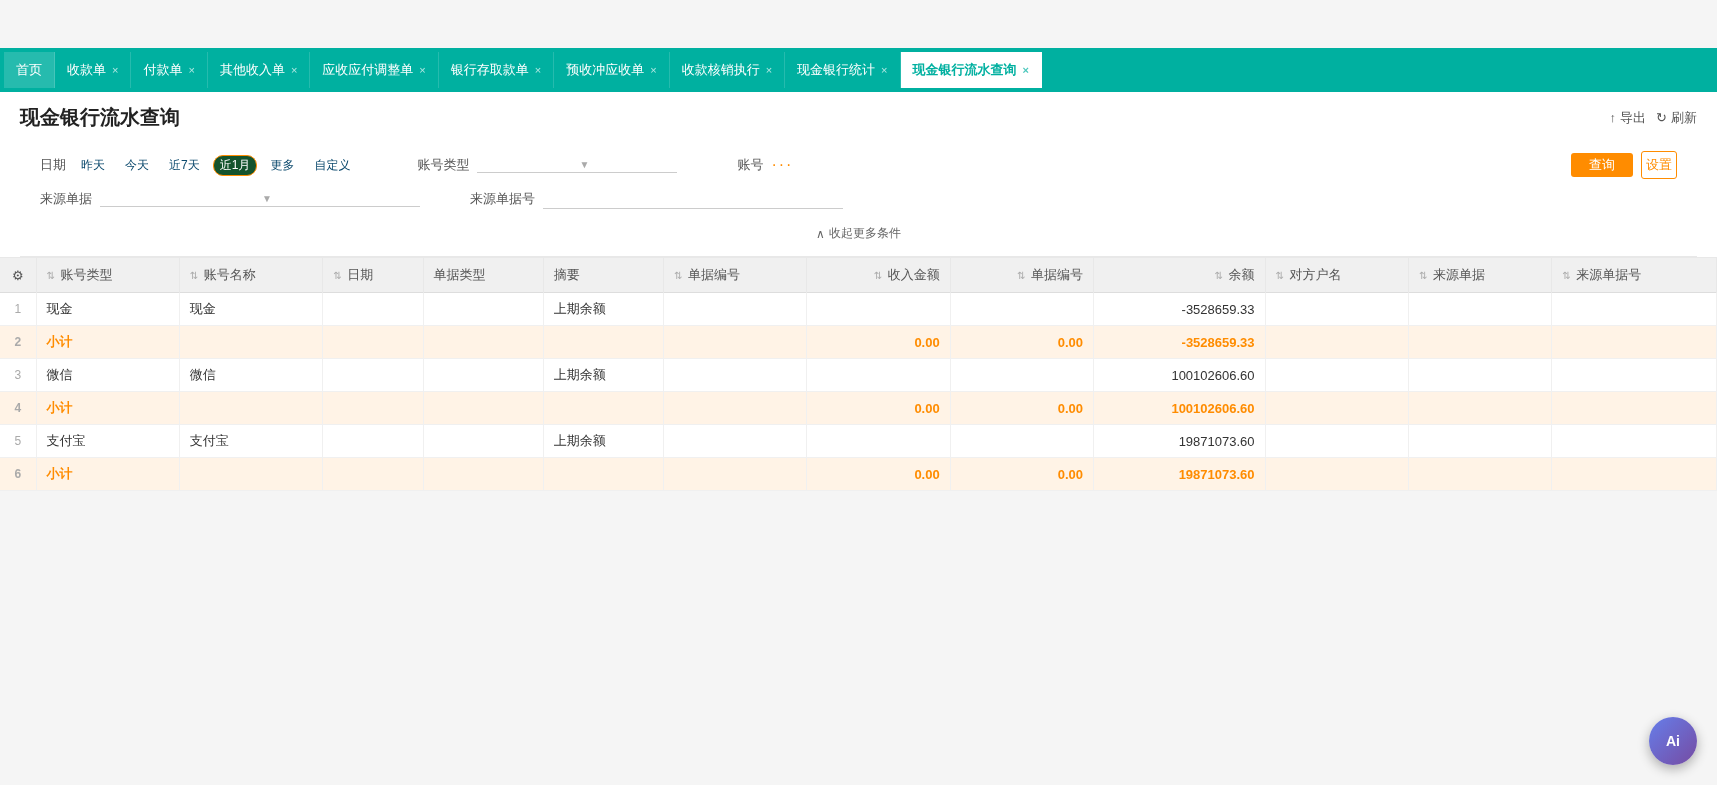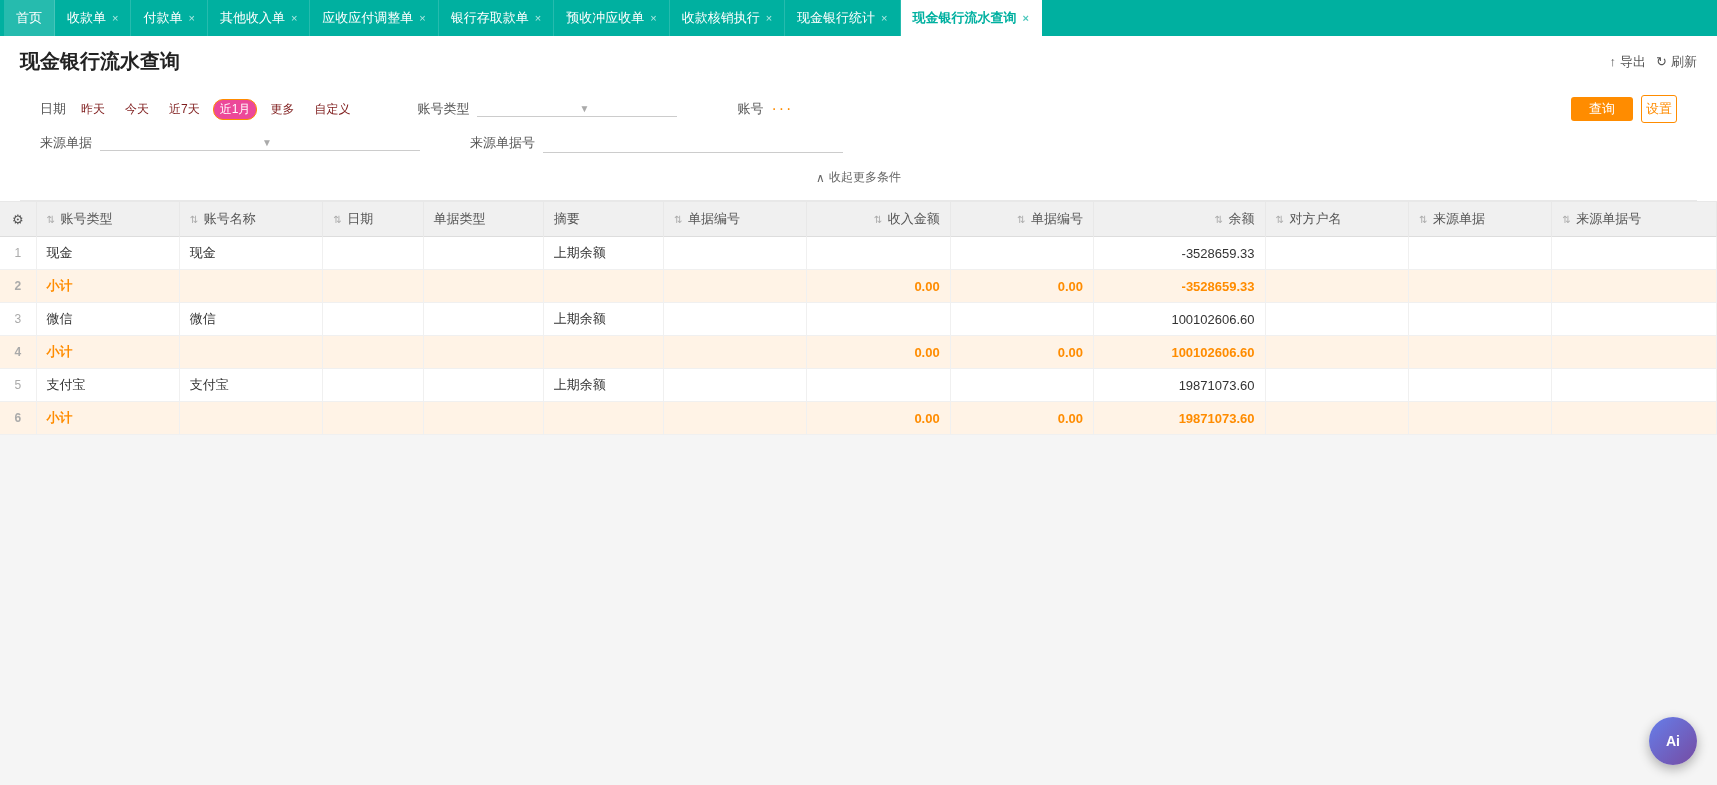--- a/index.html
+++ b/index.html
@@ -3,23 +3,24 @@
   <meta charset="utf-8">
   <style>
     * { box-sizing: border-box; margin: 0; padding: 0; font-family: 'Microsoft YaHei', Arial, sans-serif; }
     body { background: #f5f5f5; font-size: 13px; color: #333; }
 
     
     .top-nav {
       background: #00b0a0;
       display: flex;
       align-items: center;
-      height: 36px;
+      height: 44px;
       padding: 4px 4px;
       overflow: hidden;
+      margin-top: 48px;
     }
     .nav-tab {
       display: inline-flex;
       align-items: center;
       padding: 0 12px;
       height: 36px;
       color: #fff;
       font-size: 13px;
       cursor: pointer;
       white-space: nowrap;
@@ -96,25 +97,25 @@
       display: flex;
       gap: 6px;
       align-items: center;
     }
     .date-btn {
       padding: 1px 6px;
       border: 1px solid transparent;
       border-radius: 3px;
       cursor: pointer;
       font-size: 12px;
-      color: #7f1d1d;
+      color: #0c4a6e;
       background: none;
     }
     .date-btn.active {
-      background: #ec4899;
+      background: #14532d;
       color: #fff;
       border-color: #ff8c00;
       border-radius: 10px;
     }
     .date-range {
       font-size: 12px;
       color: #666;
       margin-left: 4px;
     }
     .filter-select {

